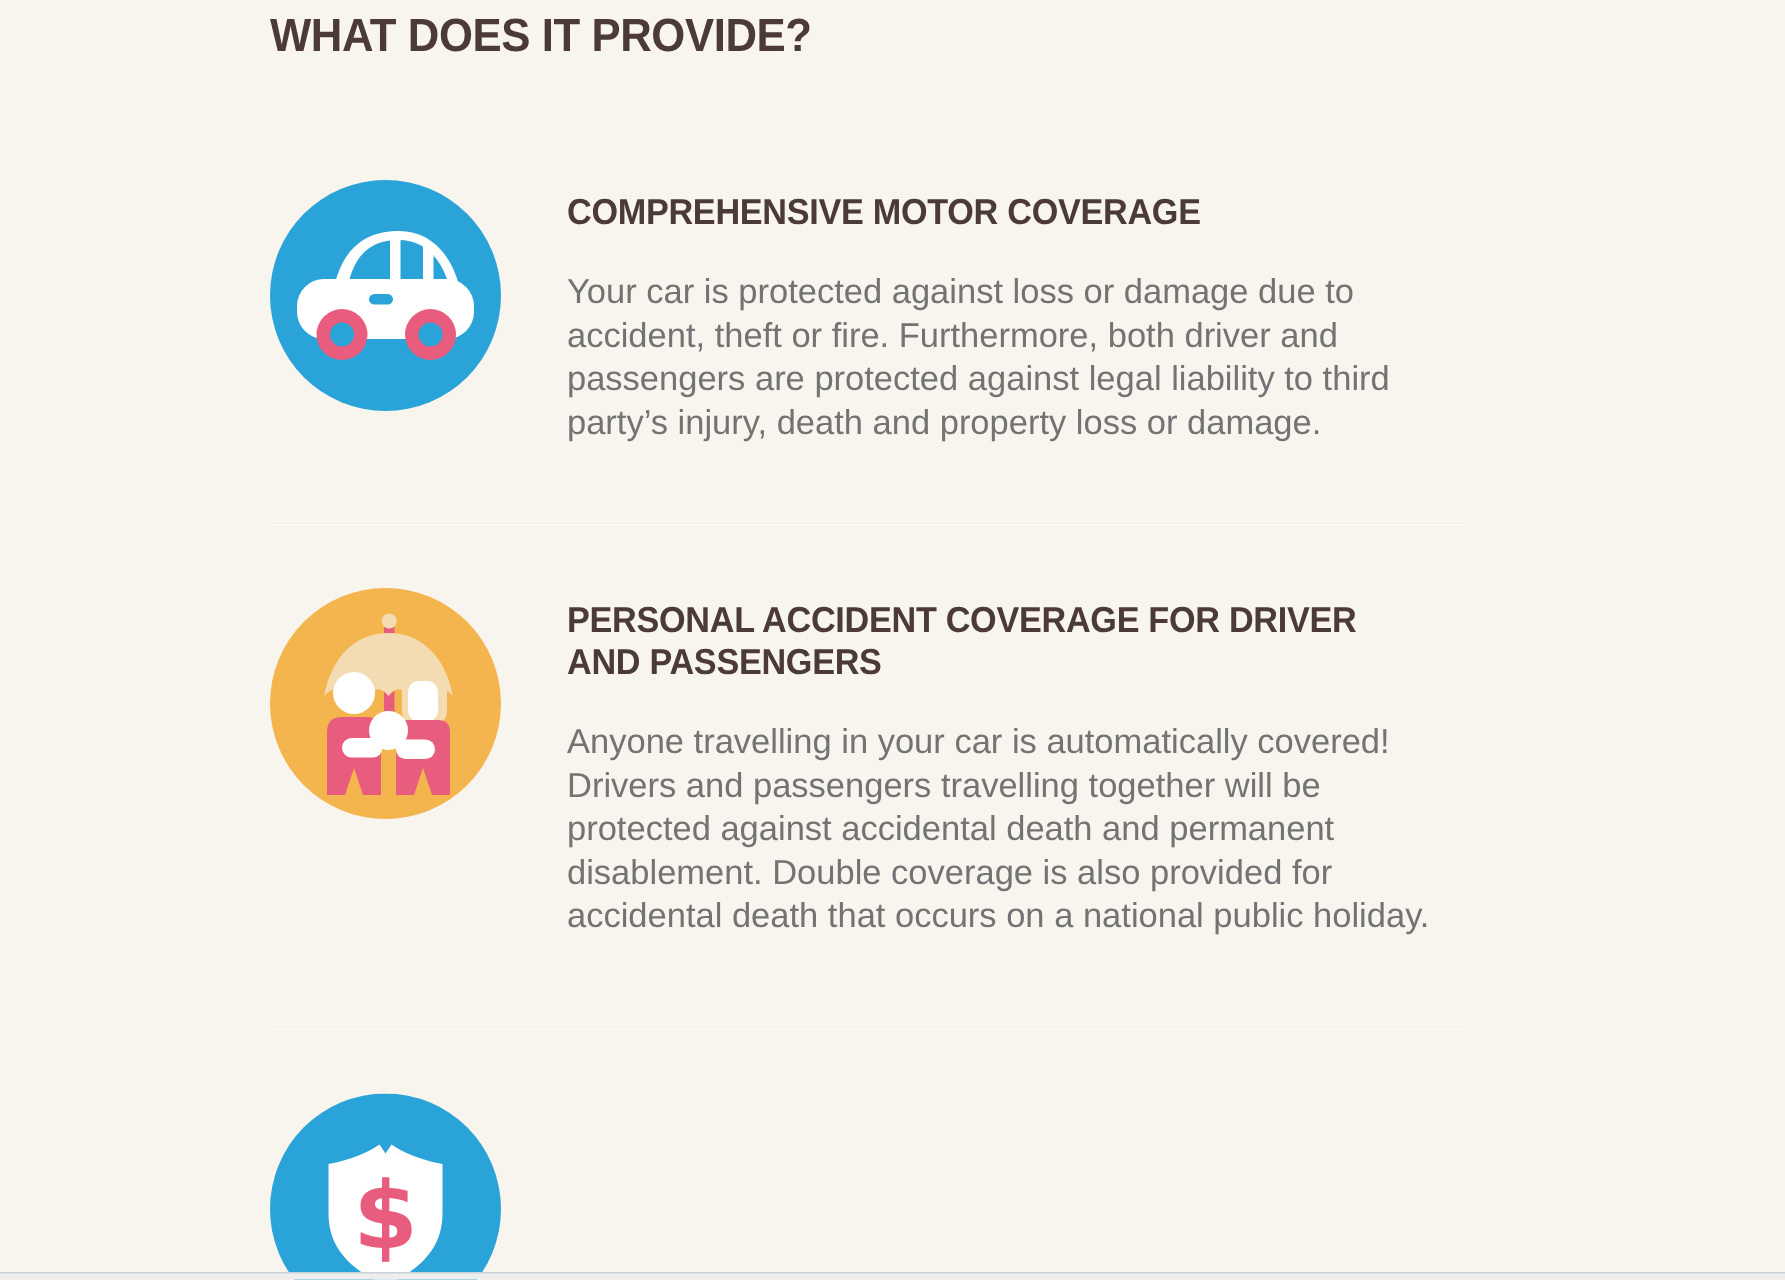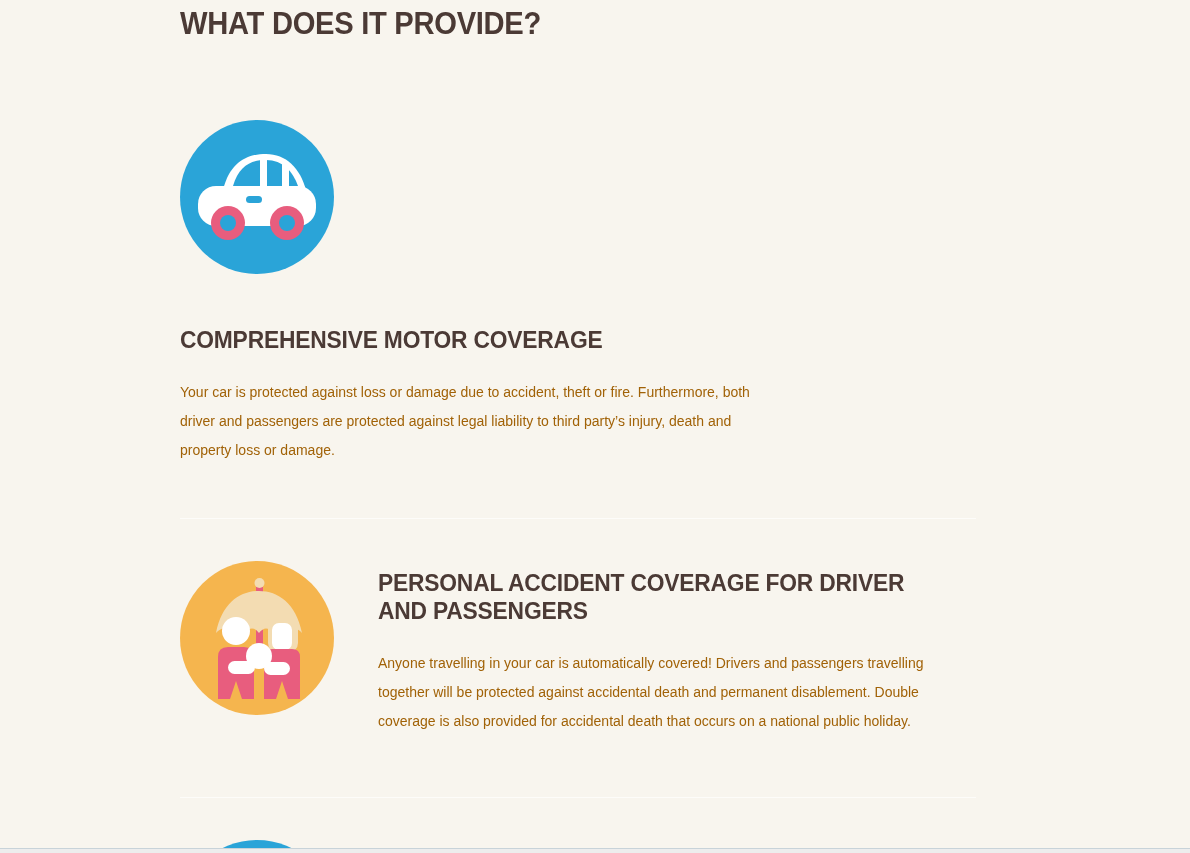--- a/index.html
+++ b/index.html
@@ -26,21 +26,21 @@
     color: #4b3a35;
     letter-spacing: -0.3px;
     transform: scaleX(0.94);
     transform-origin: left center;
     white-space: nowrap;
   }
   .feature {
     display: flex;
     gap: 44px;
   }
-  .feature-first { margin-top: 80px; flex-direction: column; }
+  .feature-first { margin-top: 80px; }
   .feature-after-divider { margin-top: 42px; }
   .icon-circle {
     width: 154px;
     height: 154px;
     flex-shrink: 0;
     border-radius: 50%;
   }
   .icon-circle svg { display: block; }
   .feature-text {
     width: 600px;
@@ -51,23 +51,23 @@
     font-size: 24px;
     line-height: 28px;
     font-weight: 700;
     color: #4b3a35;
     letter-spacing: -0.2px;
     transform: scaleX(0.95);
     transform-origin: left top;
   }
   .feature-body {
     margin: 24px 0 0 0;
-    font-size: 14px;
+    font-size: 23px;
     line-height: 29px;
-    color: #a16207;
+    color: #737373;
   }
   .divider {
     border: none;
     height: 1px;
     background: #e0ddd6;
     border-bottom: 1px solid #fdfcf9;
     width: 796px;
     margin: 0;
   }
   .divider-1 { margin-top: 53px; }

